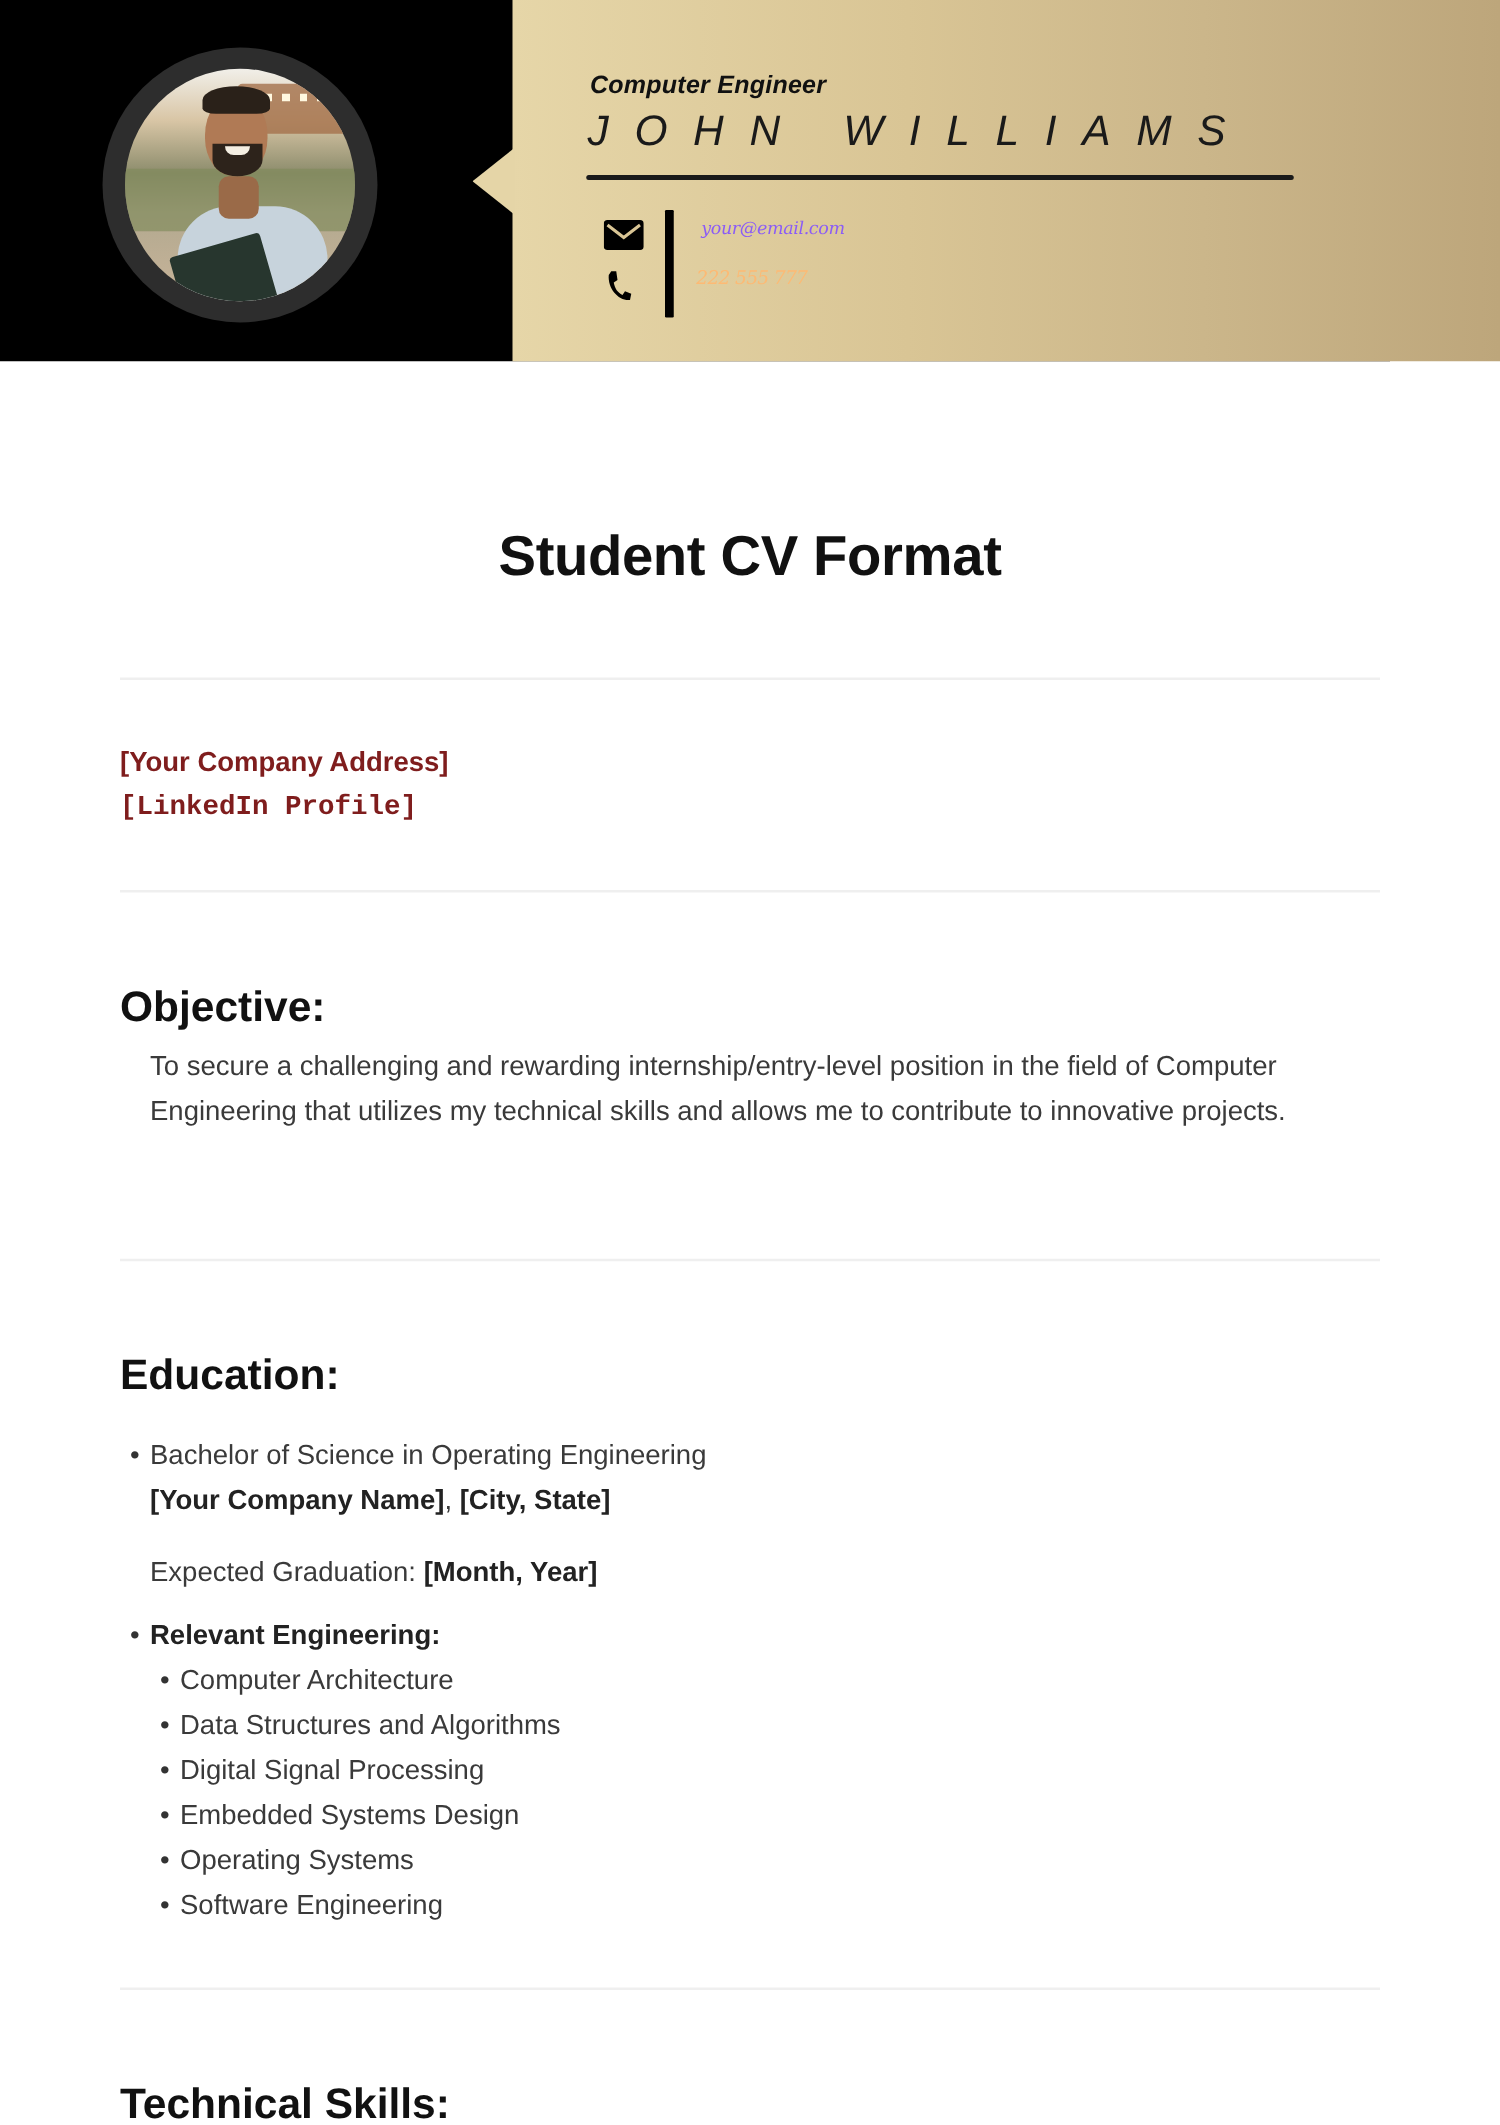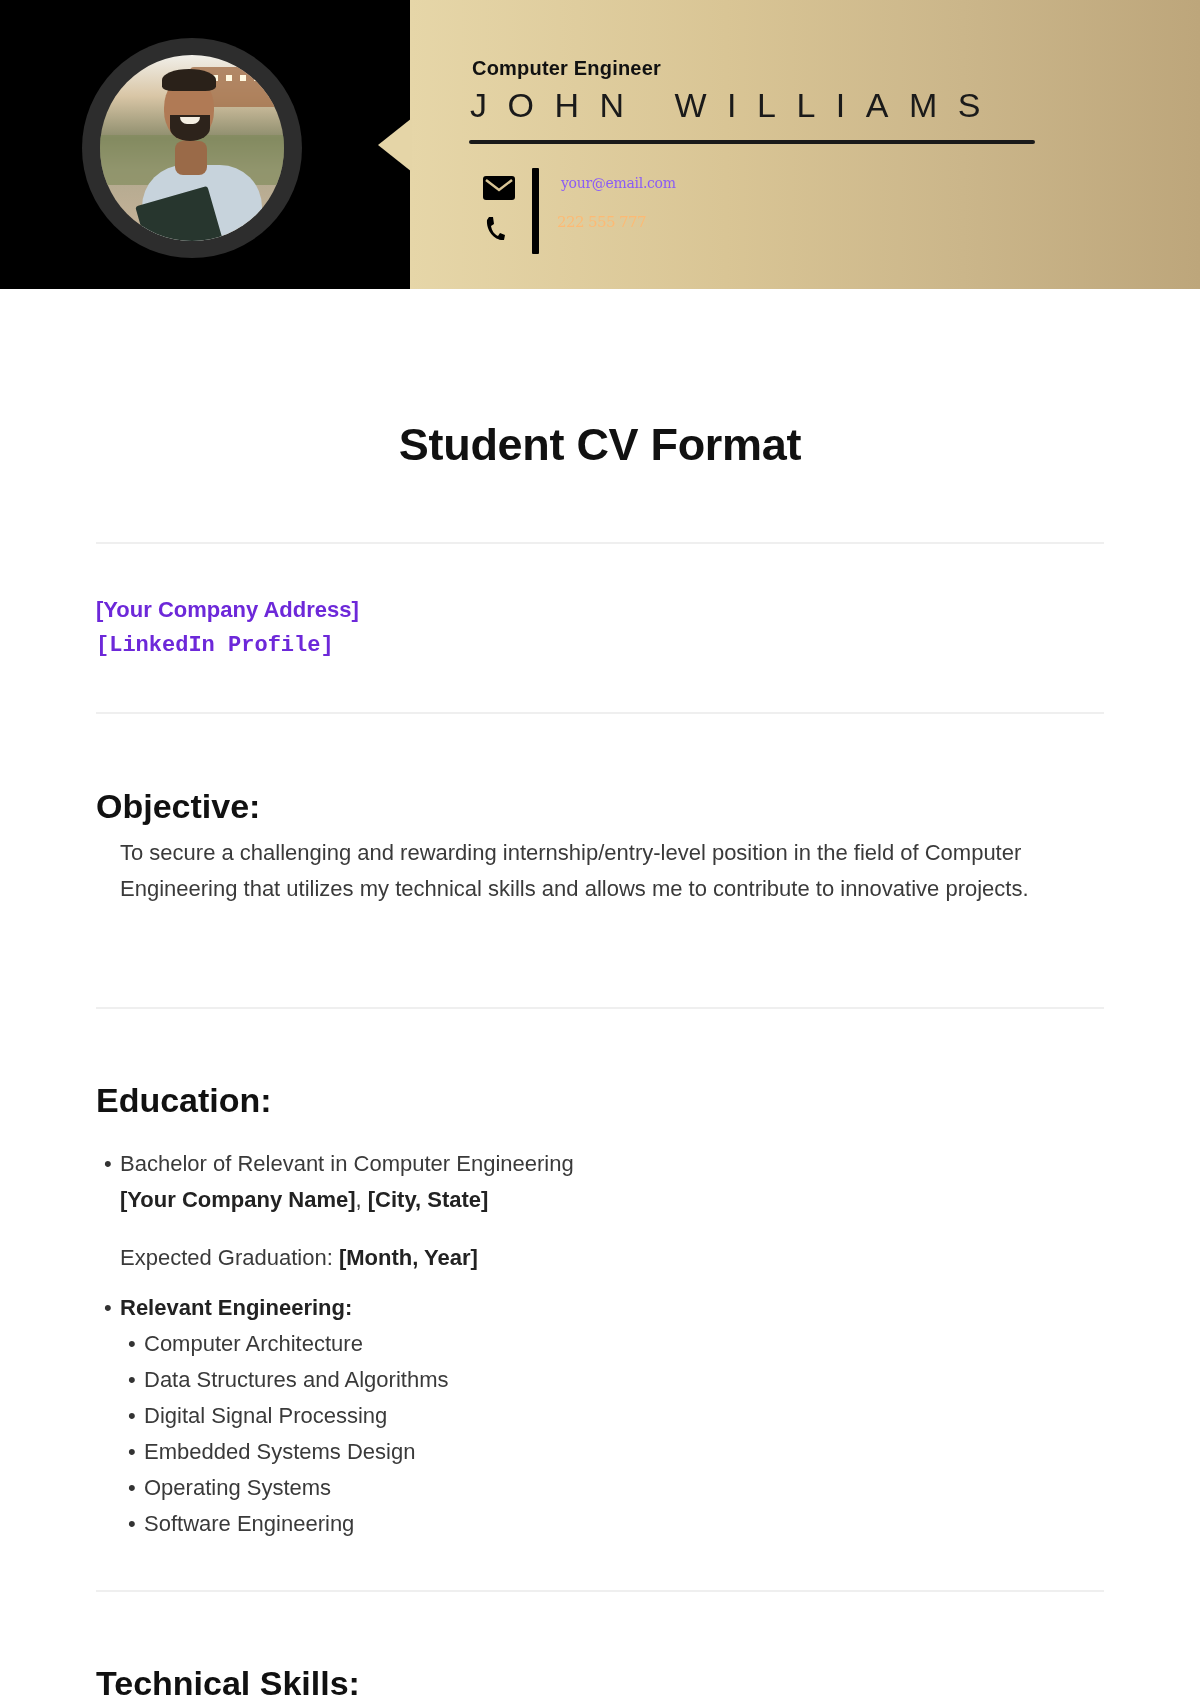--- a/index.html
+++ b/index.html
@@ -1,20 +1,20 @@
 <!DOCTYPE html>
 <html><head>
 <meta charset="utf-8">
 <style>
   * { box-sizing: border-box; margin: 0; padding: 0; }
   html, body { width: 1200px; height: 1700px; overflow: hidden; background: #ffffff; }
   body { font-family: "Liberation Sans", "DejaVu Sans", sans-serif; color: #222; position: relative; }
 
   
-  .header { position: absolute; left: 0; top: 0; width: 1112px; height: 289px; background: #000; }
+  .header { position: absolute; left: 0; top: 0; width: 1112px; height: 289px; background: #000; font-style: italic; }
   .gold {
     position: absolute; left: 410px; top: 0; width: 790px; height: 289px;
     background: linear-gradient(90deg, #e6d6a8 0%, #d9c595 40%, #cbb68a 70%, #bda67b 100%);
   }
   .notch {
     position: absolute; left: 378px; top: 118px; width: 34px; height: 54px;
     background: #e5d5a7;
     clip-path: polygon(0% 50%, 100% 0%, 100% 100%);
   }
   .avatar-ring {
@@ -44,21 +44,21 @@
   .mail-icon { position: absolute; left: 483px; top: 176px; width: 32px; height: 24px; }
   .phone-icon { position: absolute; left: 484px; top: 216px; width: 22px; height: 26px; }
   .email { position: absolute; left: 561px; top: 175px; font-family: "DejaVu Serif", serif; font-size: 14px; color: #8b5cf6; letter-spacing: -.3px; }
   .phone { position: absolute; left: 557px; top: 213px; font-family: "DejaVu Serif", serif; font-size: 15px; color: #fdba74; letter-spacing: -.6px; }
 
   
   .content { position: absolute; left: 96px; top: 289px; width: 1008px; }
   .doc-title { position: absolute; left: 0; top: 130px; width: 1008px; text-align: center; font-size: 45px; font-weight: 700; color: #111; letter-spacing: -.3px; }
   .rule { position: absolute; left: 0; width: 1008px; height: 2px; background: #efefef; }
 
-  .addr { position: absolute; left: 0; font-size: 22px; font-weight: 700; color: #6d28d9; }
+  .addr { position: absolute; left: 0; font-size: 22px; font-weight: 700; color: #7f1d1d; }
   .h2 { position: absolute; left: 0; font-size: 34px; font-weight: 700; color: #111; }
   .para { position: absolute; left: 0; width: 1000px; font-size: 22px; line-height: 36px; color: #3a3a3a; }
 
   .li { position: absolute; font-size: 22px; color: #3a3a3a; white-space: nowrap; }
   .li .bullet { position: absolute; left: -16px; top: 0; color: #333; }
   .b { font-weight: 700; color: #222; }
 </style>
 </head>
 <body>
 
@@ -108,21 +108,21 @@
 
   <div class="h2" style="top:498px;">Objective:</div>
   <div class="para" style="top:546px;margin-left:24px;">To secure a challenging and rewarding internship/entry-level position in the field of Computer Engineering that utilizes my technical skills and allows me to contribute to innovative projects.</div>
 
   <div class="rule" style="top:718px;"></div>
 
   <div class="h2" style="top:792px;">Education:</div>
 
   <div class="li" style="left:24px; top:862px;">
     <span class="bullet">•</span>
-    <span>Bachelor of Relevant in Computer Engineering</span>
+    <span>Bachelor of Science in Operating Engineering</span>
   </div>
   <div class="li" style="left:24px; top:898px;">
     <span class="b">[Your Company Name]</span><span>, </span><span class="b">[City, State]</span>
   </div>
   <div class="li" style="left:24px; top:956px;">
     <span>Expected Graduation: </span><span class="b">[Month, Year]</span>
   </div>
 
   <div class="li" style="left:24px; top:1006px;">
     <span class="bullet">•</span>

